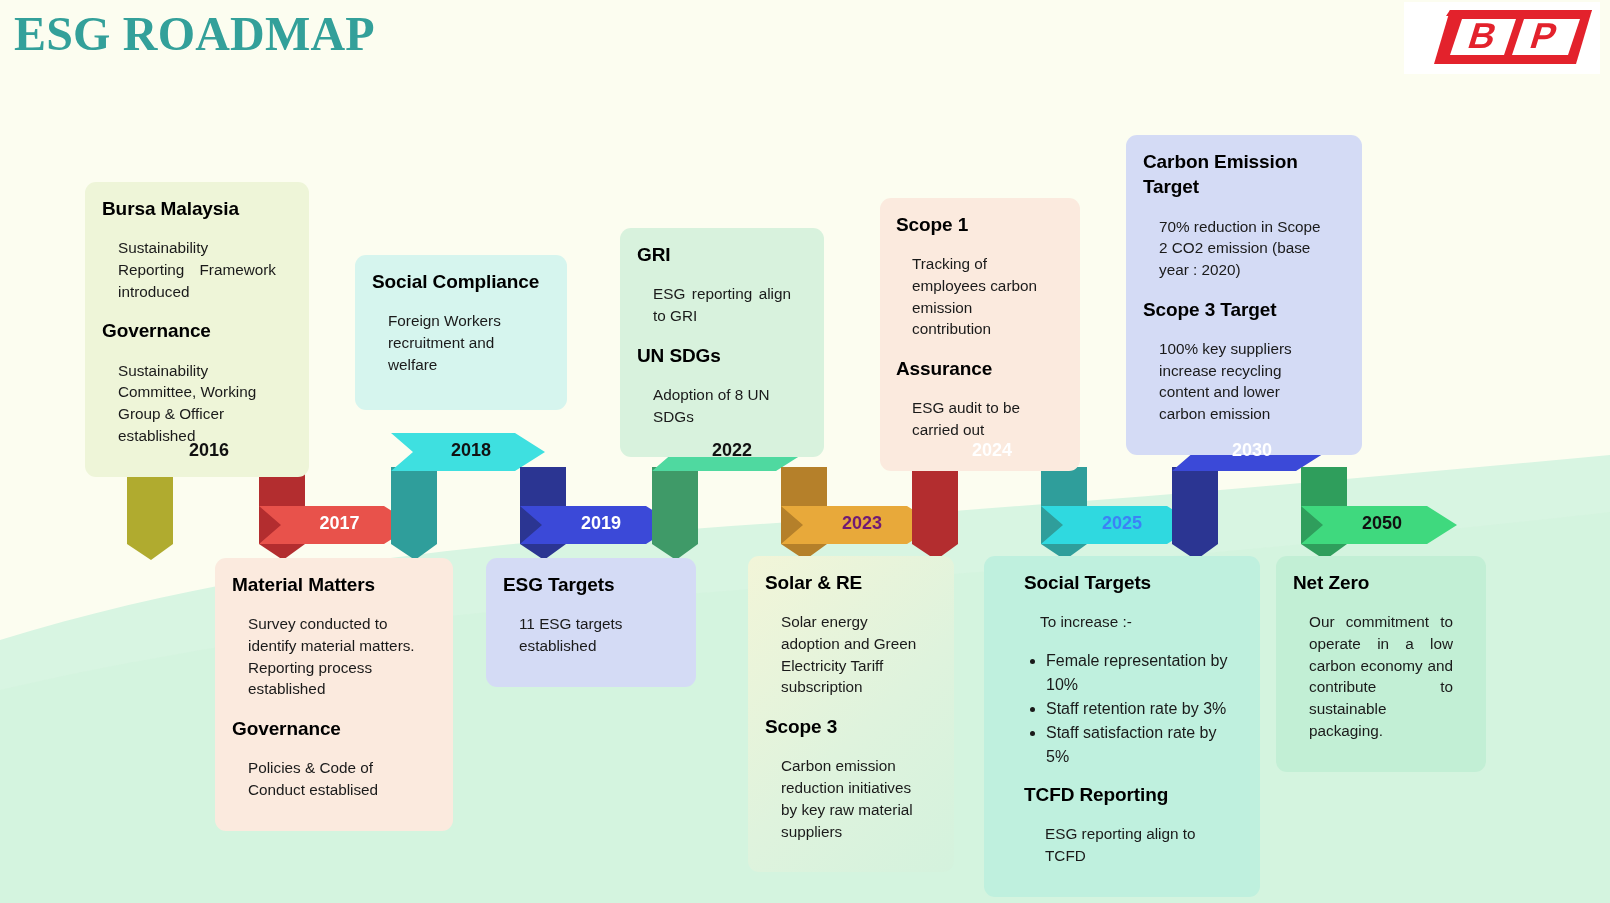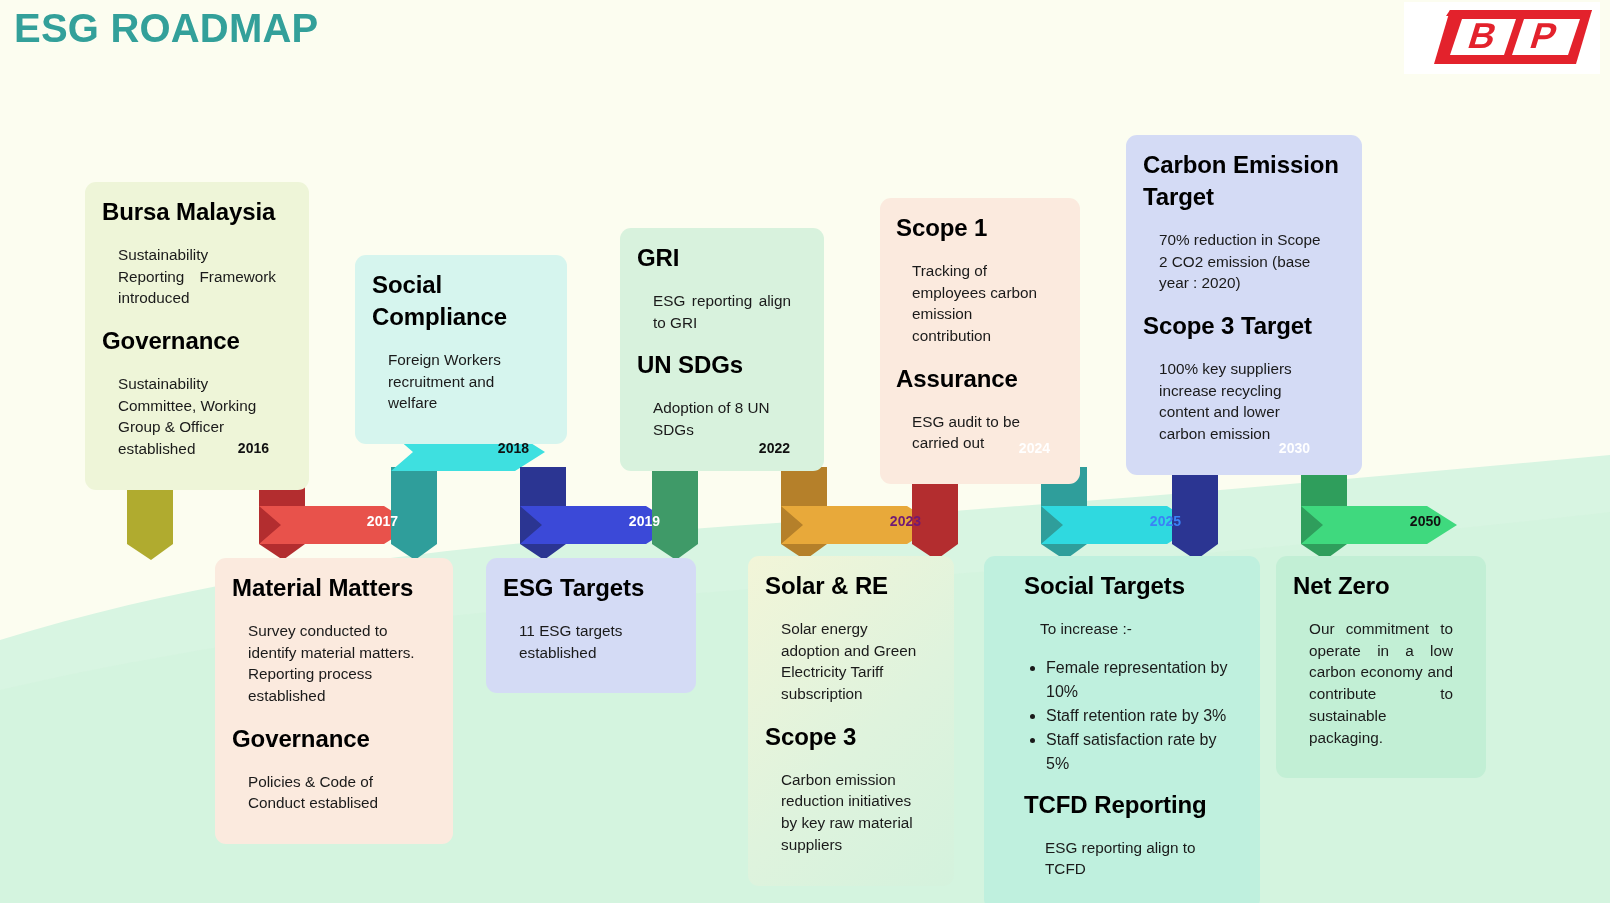--- a/index.html
+++ b/index.html
@@ -10,54 +10,54 @@
     position:relative;overflow:hidden;
   }
   #stage{position:absolute;left:0;top:0;width:1610px;height:903px;}
 
   
   .wave{position:absolute;left:0;top:0;width:1610px;height:903px;z-index:0;pointer-events:none;}
 
   
   .title{
     position:absolute;left:14px;top:6px;
-    font-size:40px;font-weight:bold;letter-spacing:.2px;
-    color:#33a09a;z-index:6;white-space:nowrap;
+    font-size:48px;font-weight:bold;letter-spacing:.2px;
+    color:#33a09a;z-index:6;white-space:nowrap;font-family:Liberation Serif, serif;
   }
   .logo{
     position:absolute;left:1404px;top:2px;width:196px;height:72px;z-index:6;
     background:#ffffff;
   }
 
   
   .card{
     position:absolute;border-radius:11px;z-index:4;
     box-sizing:border-box;padding:14px 17px 14px 17px;
     color:#111;
   }
   .card h3{
-    margin:0 0 3px 0;font-size:24px;font-weight:bold;line-height:1.33;
+    margin:0 0 3px 0;font-size:19px;font-weight:bold;line-height:1.33;
     color:#000;letter-spacing:-.1px;
   }
   .card h3.second{margin-top:13px;}
   .card p{
     margin:16px;font-size:15.3px;line-height:1.42;color:#1a1a1a;
   }
   .card p.just{text-align:justify;}
   .card ul{
     margin:1px 0 0 0;padding-left:22px;font-size:16px;line-height:1.5;color:#1a1a1a;
   }
   .card ul li{margin:0;}
   .card p.sub-indent{padding-left:5px;}
 
   
   .arrowlayer{position:absolute;left:0;top:0;width:1610px;height:903px;z-index:3;}
   .yearlabel{
-    position:absolute;z-index:5;font-size:14px;font-weight:bold;
-    text-align:right;pointer-events:none;white-space:nowrap;
+    position:absolute;z-index:5;font-size:18px;font-weight:bold;
+    text-align:center;pointer-events:none;white-space:nowrap;
   }
 </style>
 </head>
 <body style="background: rgb(252, 253, 240);">
 
 <div id="stage">
 
   <svg class="wave" viewBox="0 0 1610 903" preserveAspectRatio="none">
     <path id="wavepath" d="M0,640 C260,560 520,540 820,520 C1100,502 1360,478 1610,455 L1610,903 L0,903 Z" fill="#d8f5e2"></path>
     <path id="wavepath2" d="M0,690 C300,620 600,600 900,578 C1150,560 1400,536 1610,512 L1610,903 L0,903 Z" fill="#d3f3de" opacity="0.85"></path>

